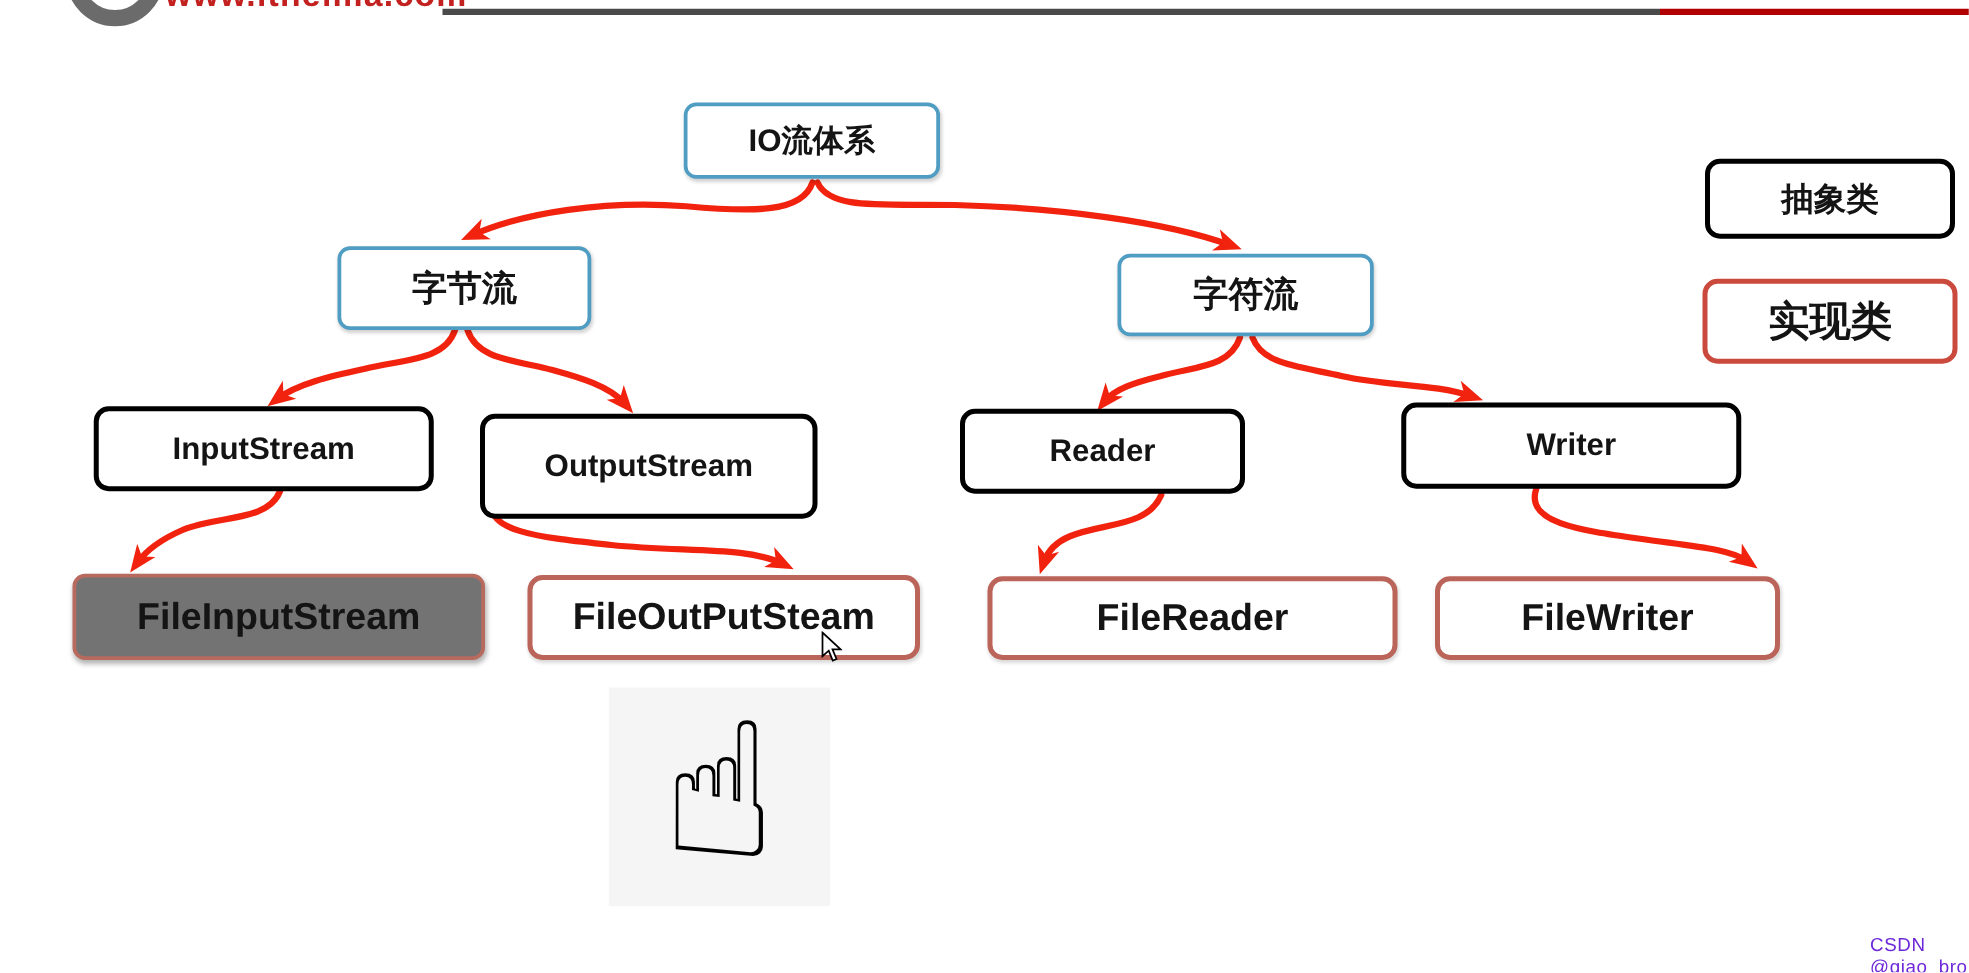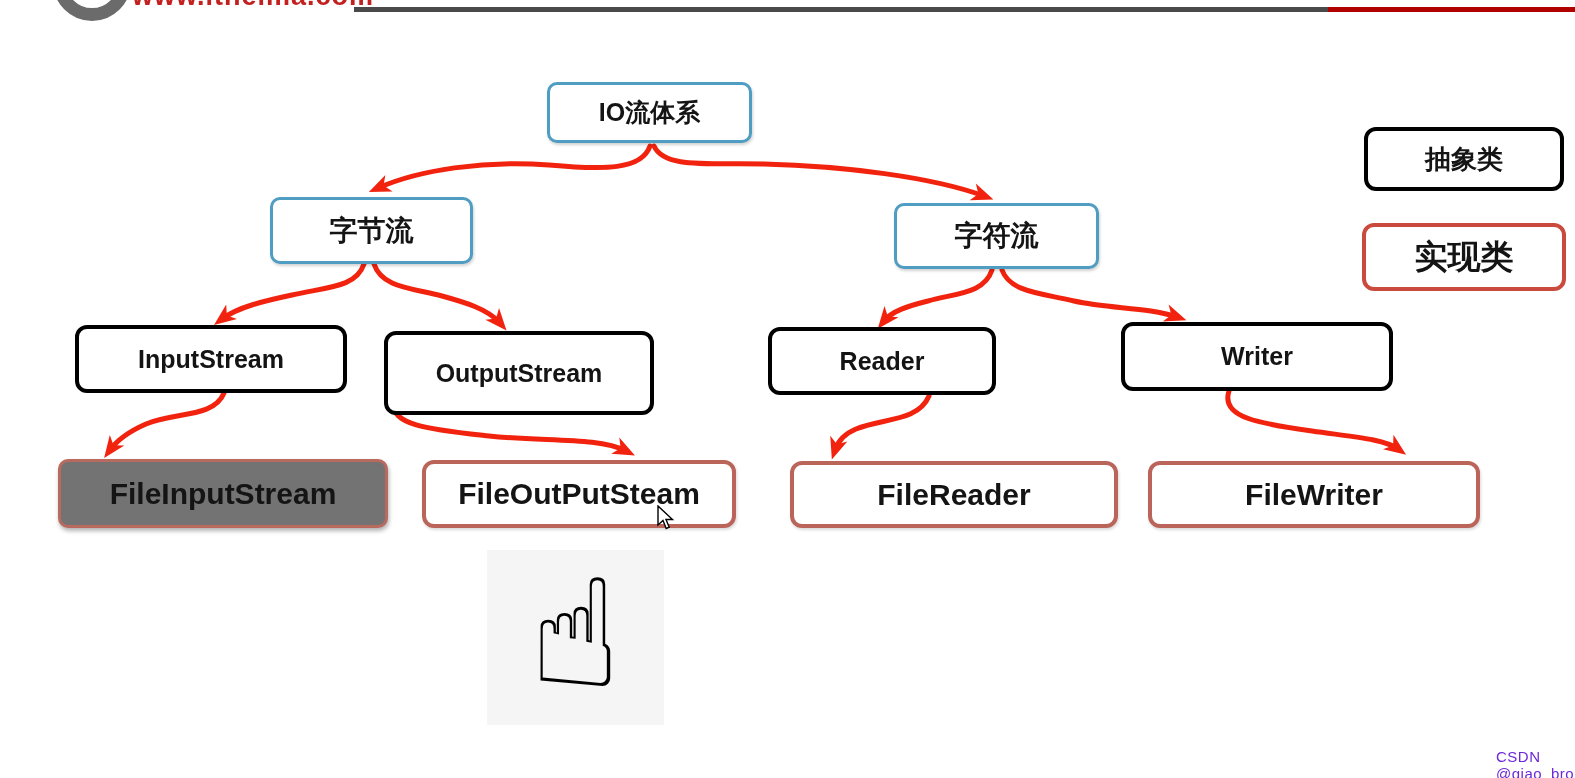--- a/index.html
+++ b/index.html
@@ -80,21 +80,21 @@
   <div class="node blue-muted fs28" style="left:850px;top:203px;width:205px;height:66px;">字符流</div>
 
   <div class="node blue-bright fs31" style="left:31px;top:325px;width:272px;height:68px;">InputStream</div>
   <div class="node blue-bright fs31" style="left:340px;top:331px;width:270px;height:84px;">OutputStream</div>
   <div class="node blue-bright fs31" style="left:724px;top:327px;width:228px;height:68px;">Reader</div>
   <div class="node blue-bright fs31" style="left:1077px;top:322px;width:272px;height:69px;">Writer</div>
 
   <div class="node red-fill fs30" style="left:14px;top:459px;width:330px;height:69px;">FileInputStream</div>
   <div class="node red-muted fs30" style="left:378px;top:460px;width:314px;height:68px;">FileOutPutSteam</div>
   <div class="node red-muted fs30" style="left:746px;top:461px;width:328px;height:67px;">FileReader</div>
-  <div class="node red-muted fs30" style="left:1104px;top:461px;width:332px;height:67px;">FileWriter</div>
+  <div class="node red-muted fs30" style="left:1104px;top:461px;width:276px;height:67px;">FileWriter</div>
 
   <div class="node blue-bright fs26" style="left:1320px;top:127px;width:200px;height:64px;">抽象类</div>
   <div class="node legend-red fs33" style="left:1318px;top:223px;width:204px;height:68px;">实现类</div>
 
   <div class="hand-box">
     <span class="hand-glyph">☝</span>
   </div>
 
   <svg class="cursor" viewBox="0 0 18 27">
     <path d="M2 1 L2 20 L7 15.5 L10.2 23.5 L13.2 22.2 L10 14.5 L16.5 14.5 Z" fill="#ffffff" stroke="#000000" stroke-width="1.4"></path>

